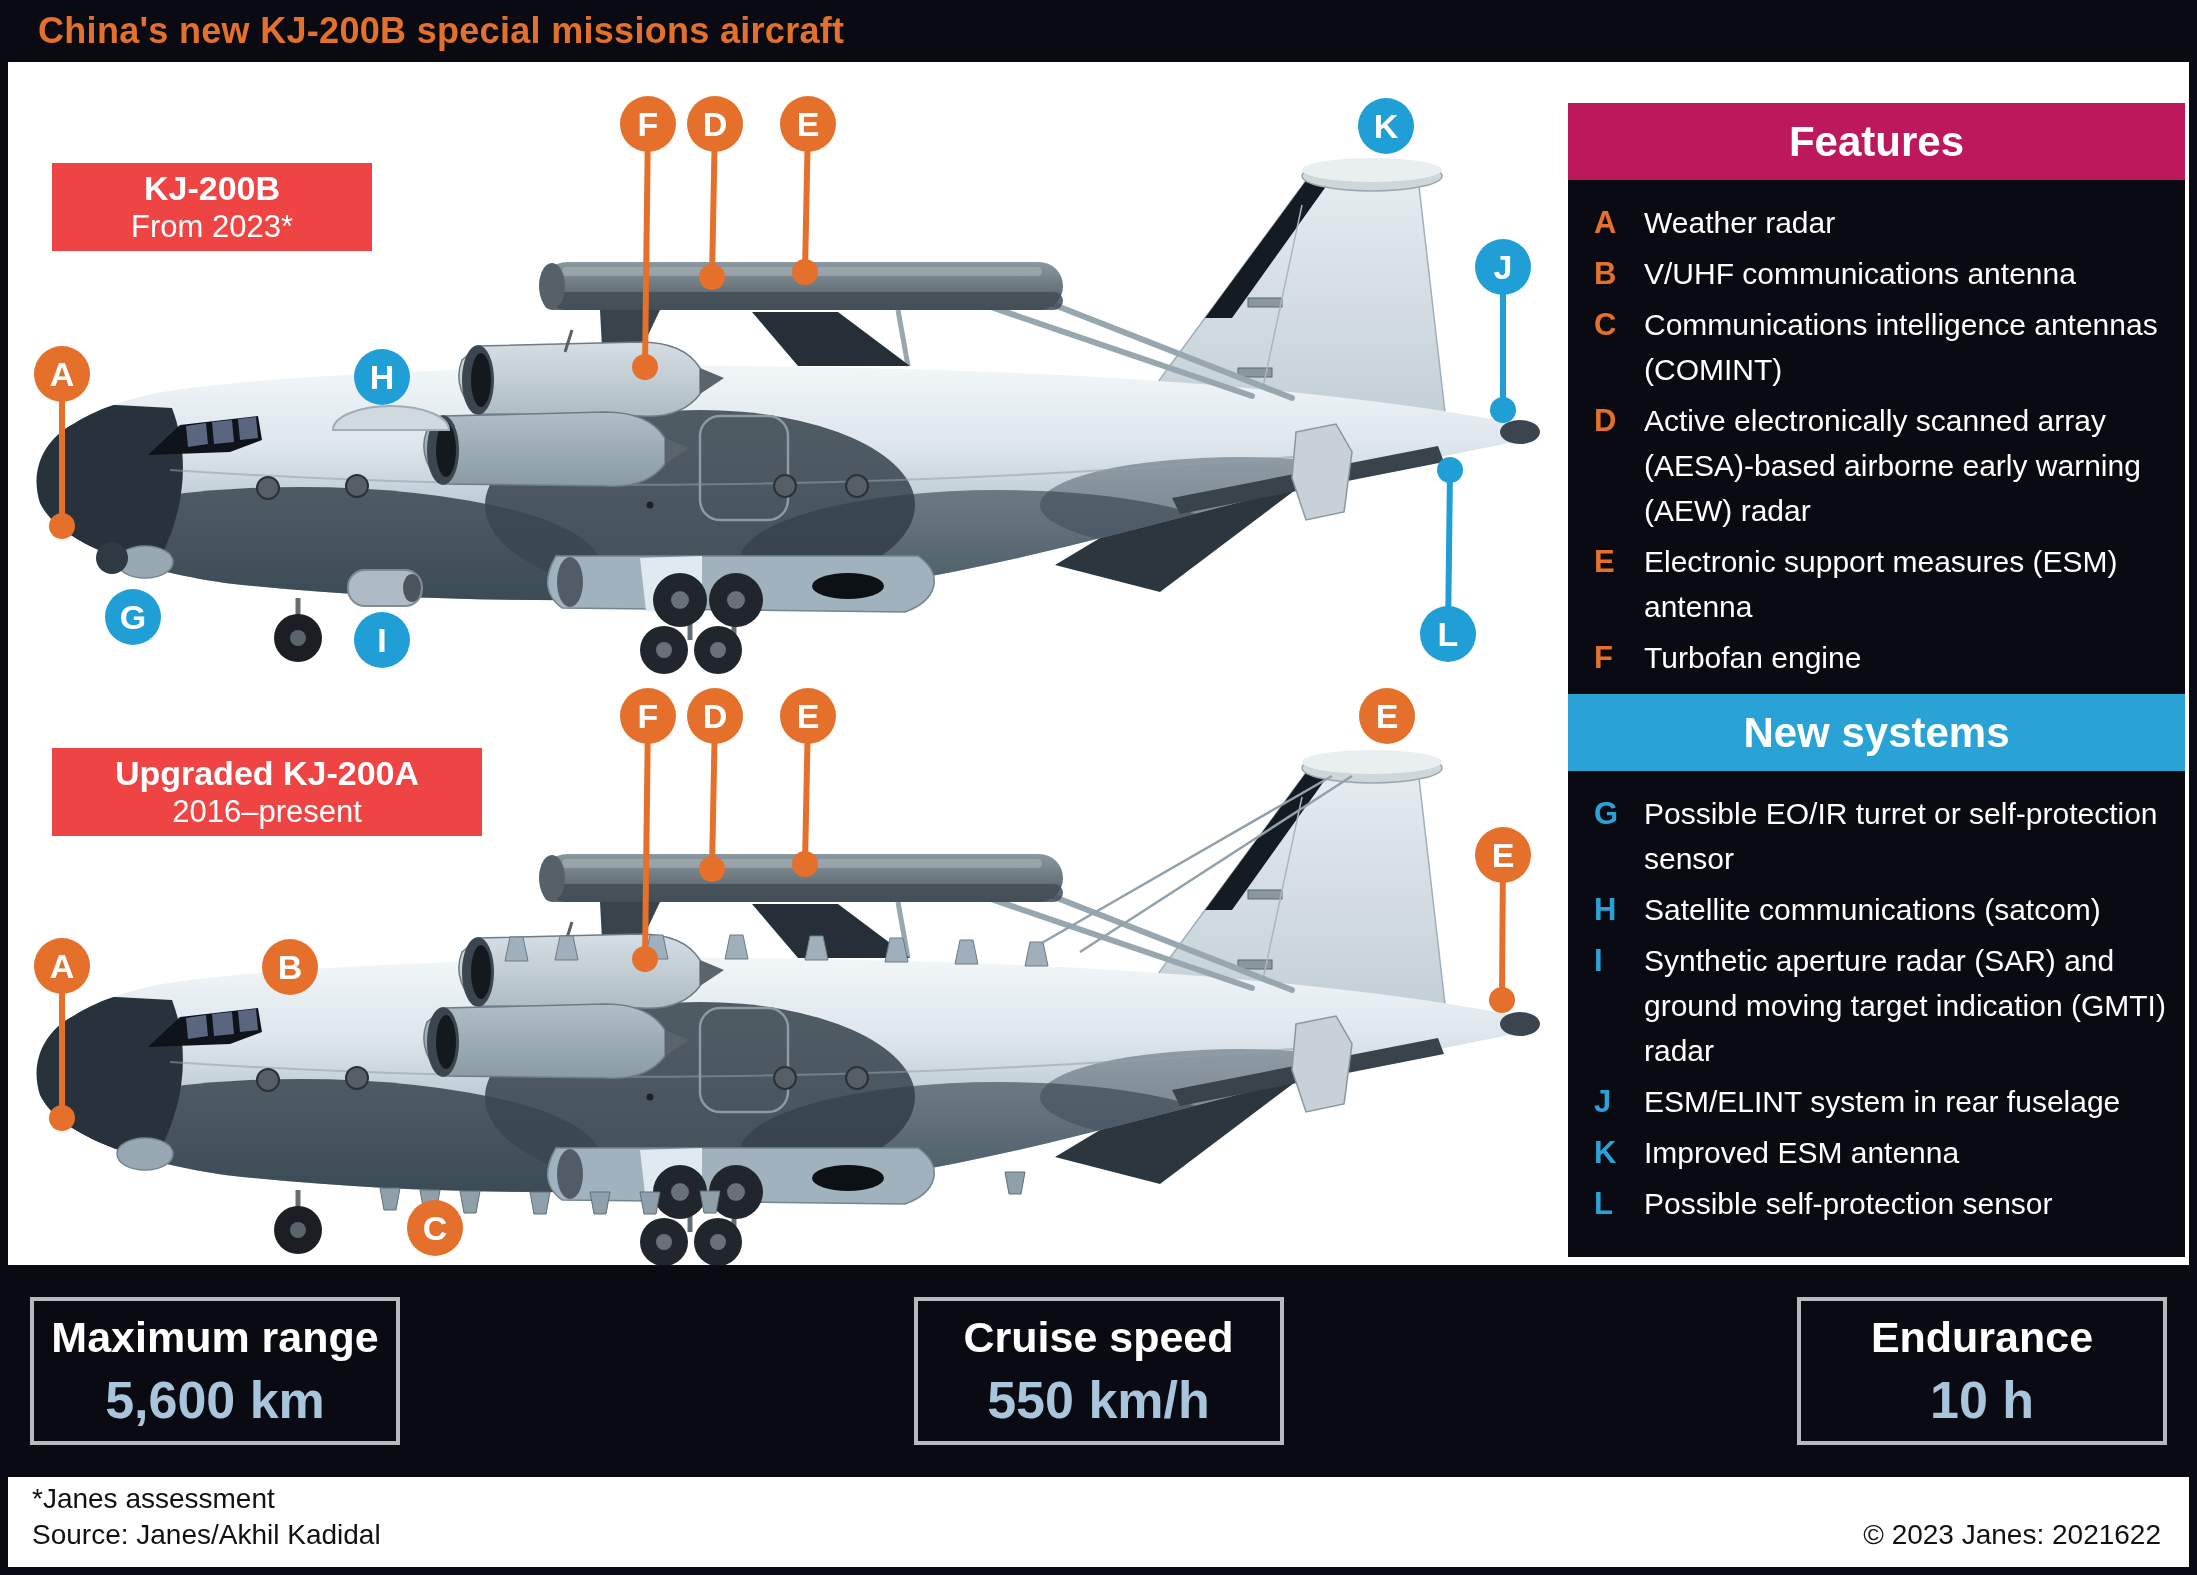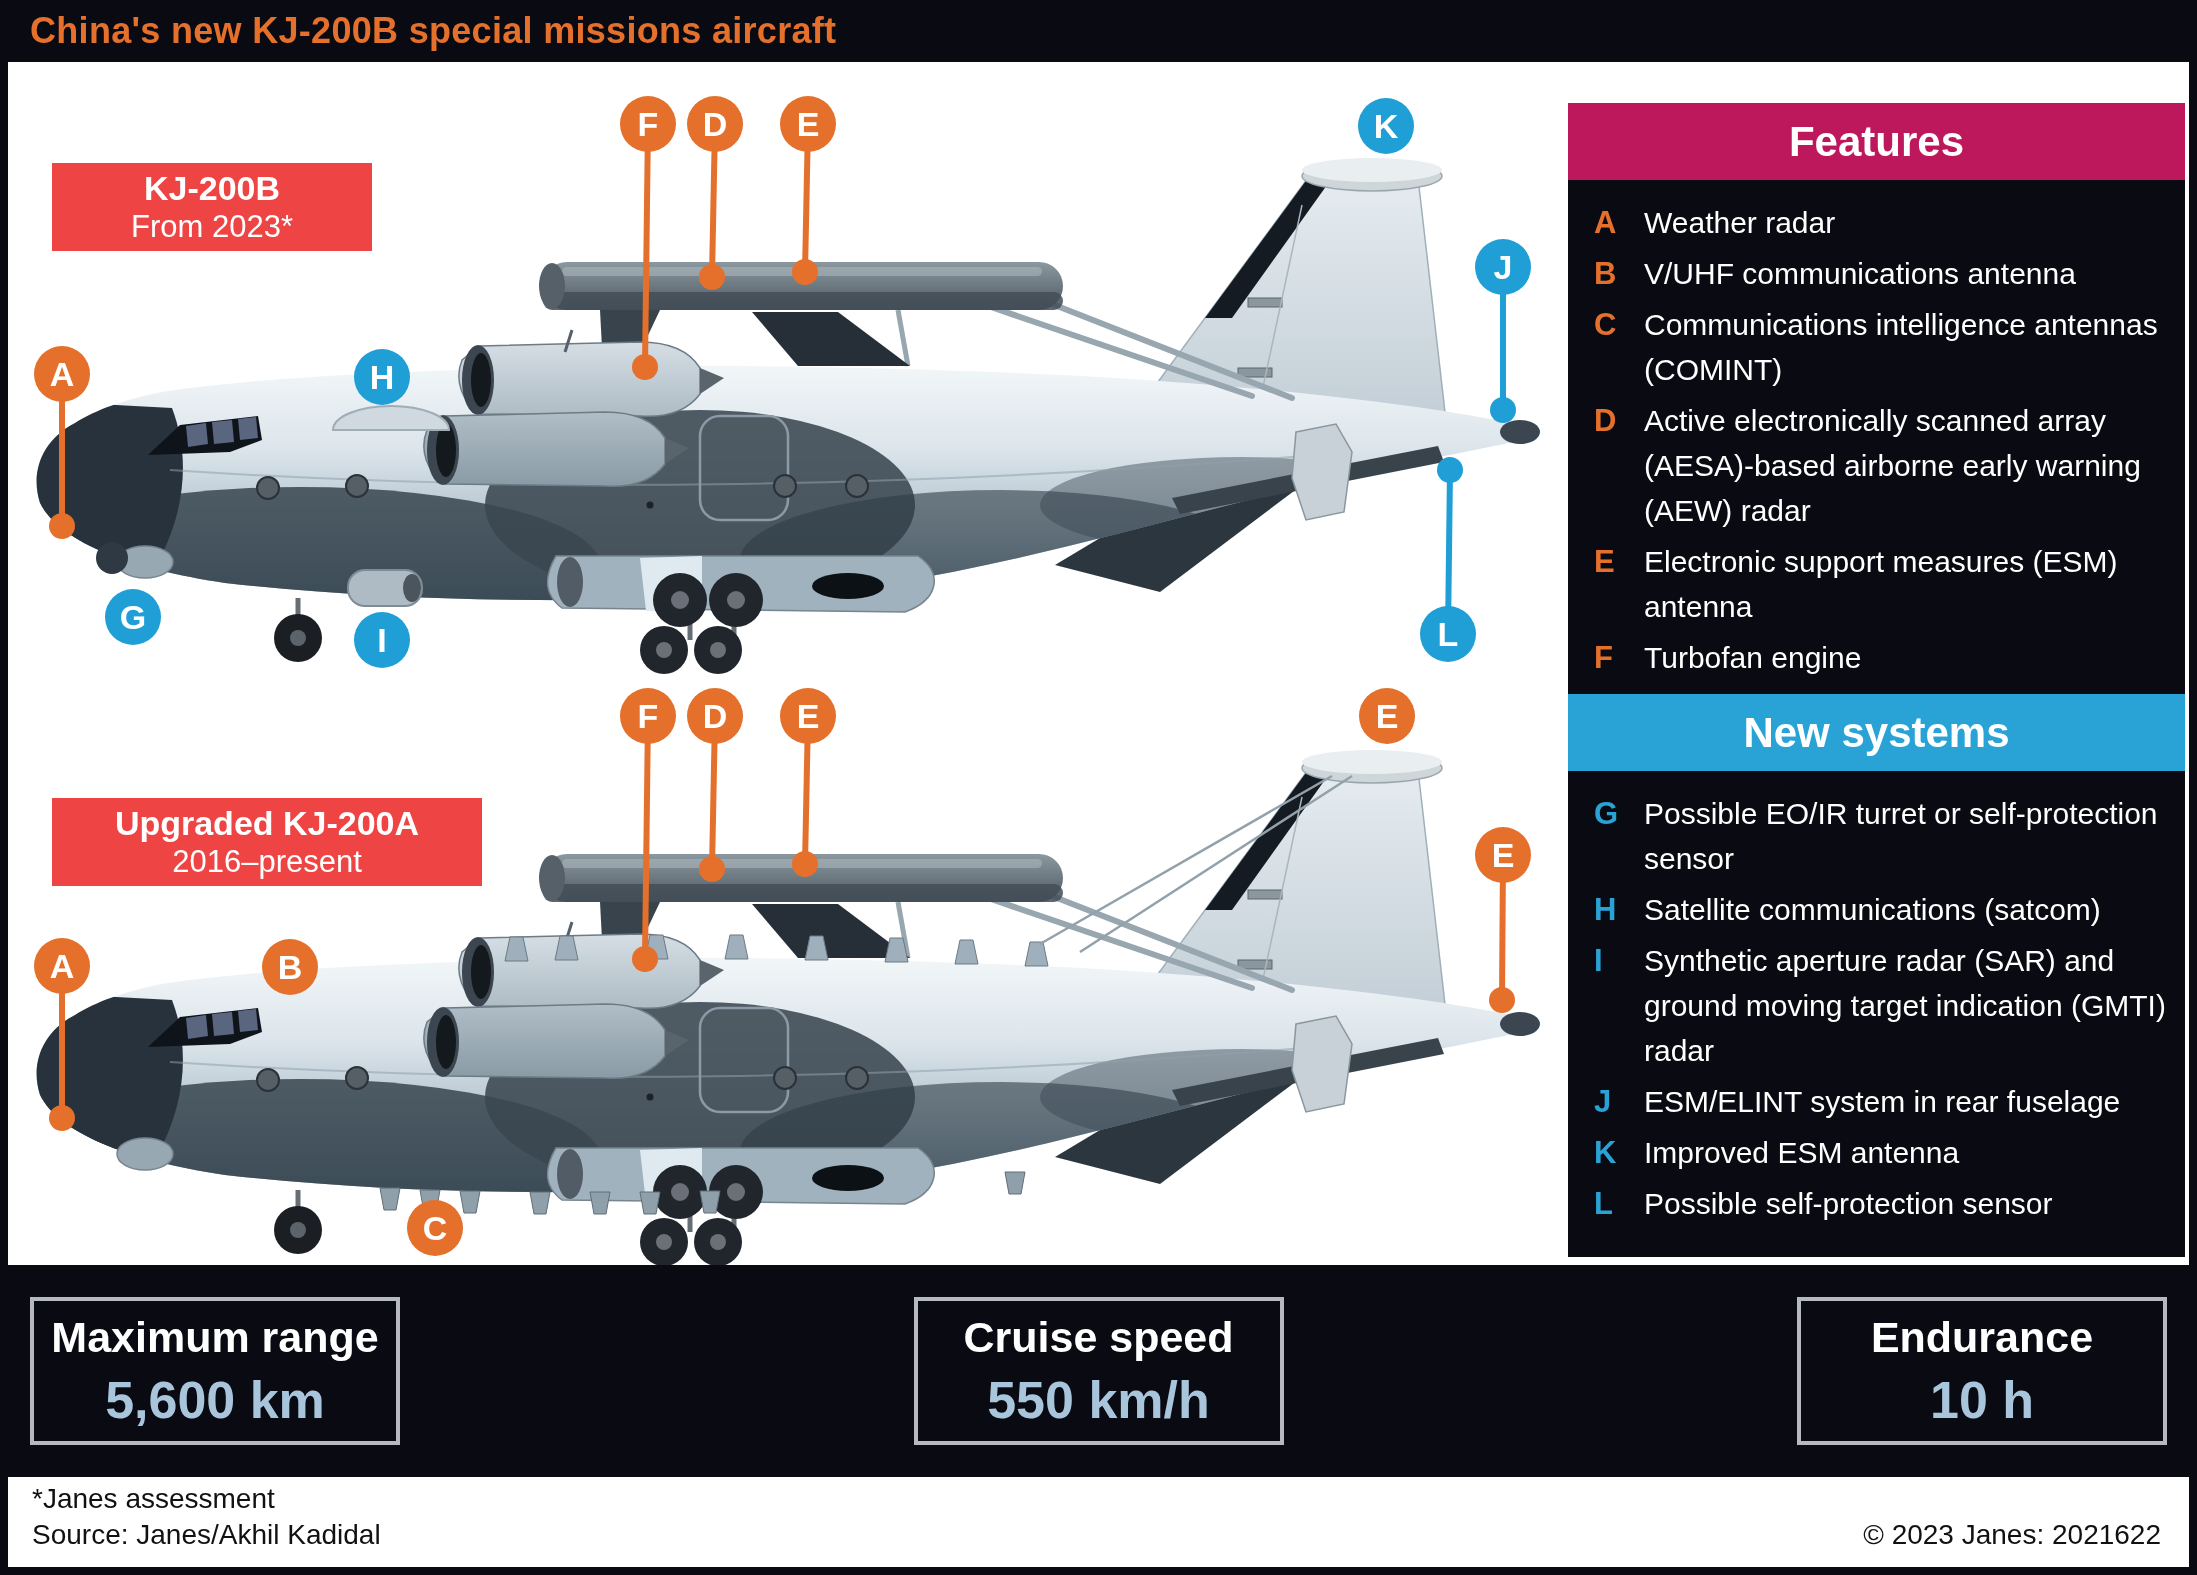--- a/index.html
+++ b/index.html
@@ -1,29 +1,29 @@
 <!DOCTYPE html>
 <html><head>
 <meta charset="utf-8">
 <style>
   html,body{margin:0;padding:0;background:#000;}
   .page{position:relative;width:2197px;height:1575px;background:#0A0B12;overflow:hidden;
         font-family:"Liberation Sans",sans-serif;}
   
   .titlebar{position:absolute;top:0;left:0;width:2197px;height:62px;background:#0A0B12;
-            display:flex;align-items:center;padding-left:30px;box-sizing:border-box;}
+            display:flex;align-items:center;padding-left:38px;box-sizing:border-box;}
   .titlebar h1{margin:0;font-size:36px;font-weight:bold;color:#E4702B;letter-spacing:.3px;}
   
   .content{position:absolute;top:62px;left:8px;width:2181px;height:1203px;background:#ffffff;}
   #scene{position:absolute;top:0;left:0;width:2181px;height:1203px;display:block;}
   
   .plane-label{position:absolute;background:#ef4444;color:#fff;text-align:center;
                display:flex;flex-direction:column;justify-content:center;gap:4px;}
   #label-top{left:44px;top:101px;width:320px;height:88px;}
-  #label-bottom{left:44px;top:736px;width:430px;height:88px;}
+  #label-bottom{left:44px;top:686px;width:430px;height:88px;}
   .plane-name{font-size:34px;font-weight:bold;line-height:1.05;}
   .plane-period{font-size:31px;line-height:1.05;}
   
   .side-panel{position:absolute;left:1560px;top:41px;width:617px;height:1154px;background:#0A0B12;
               box-sizing:border-box;}
   .panel-header{height:77px;line-height:77px;text-align:center;color:#fff;font-size:42px;font-weight:bold;}
   .panel-header.orange{background:#be185d;}
   .panel-header.blue{background:#29A3D6;margin-top:0;}
   ul.legend{list-style:none;margin:0;padding:20px 14px 8px 26px;}
   .legend-item{display:flex;gap:16px;margin-bottom:6px;}

